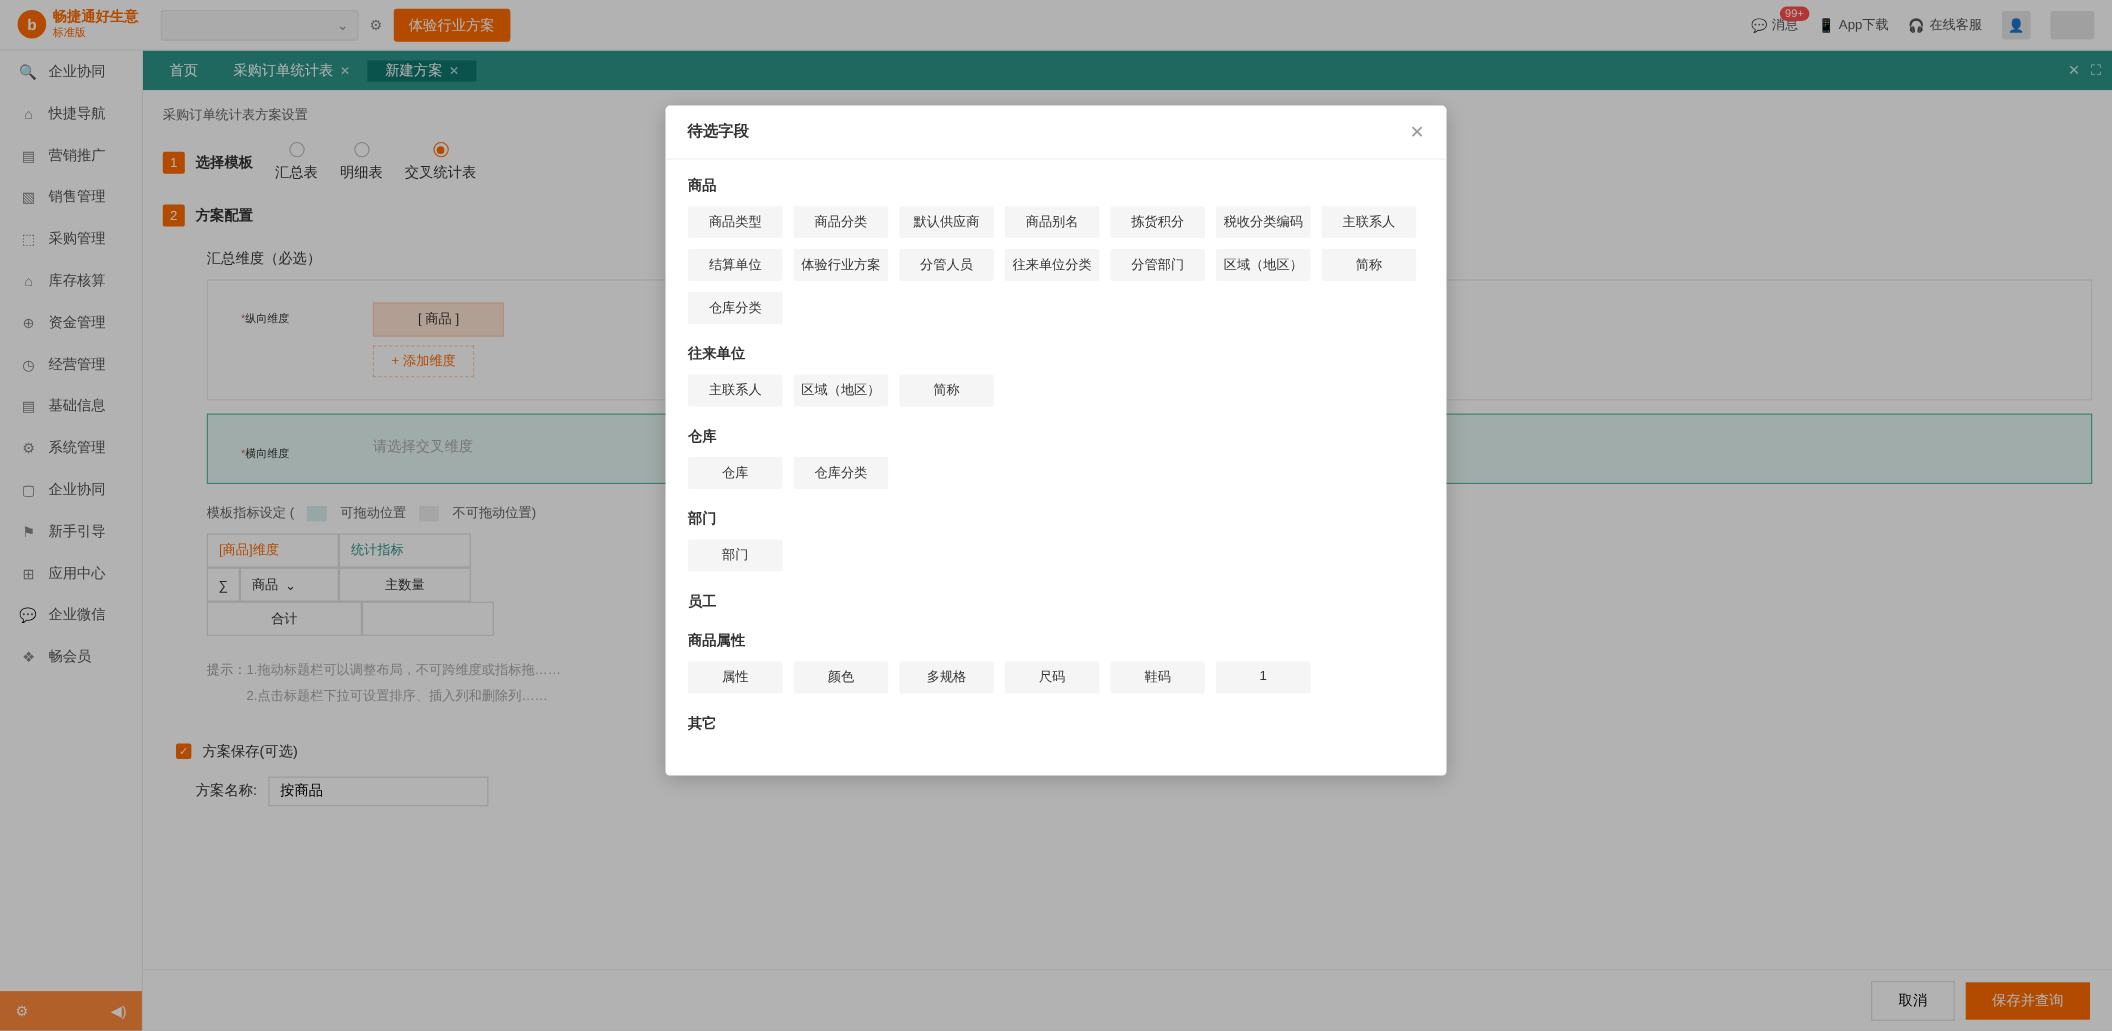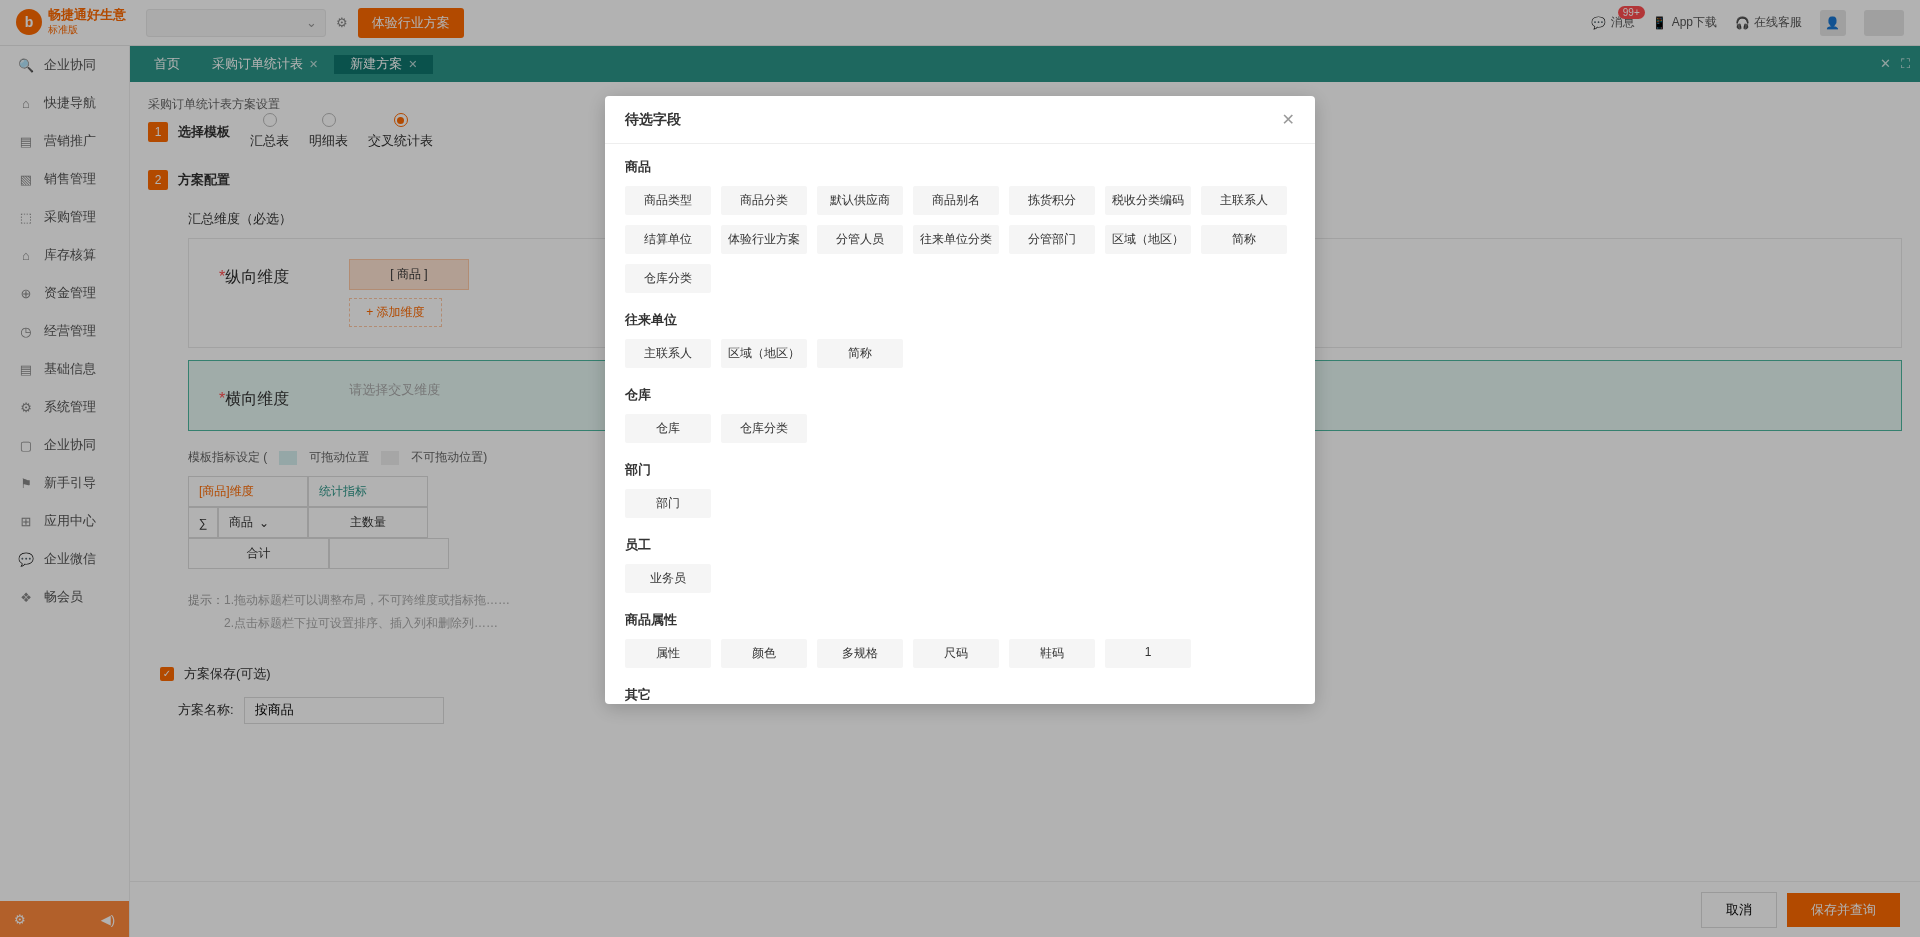--- a/index.html
+++ b/index.html
@@ -34,36 +34,36 @@
 
 
 .main { flex: 1; display: flex; flex-direction: column; overflow: hidden; }
 .tab-bar { height: 36px; background: #2c9688; display: flex; align-items: center; padding-left: 8px; color: #fff; position: relative; }
 .tab { padding: 0 16px; height: 19px; display: flex; align-items: center; gap: 6px; font-size: 13px; cursor: pointer; }
 .tab.active { background: #0f766e; }
 .tab .x { font-size: 11px; color: rgba(255,255,255,0.7); }
 .tab-bar-right { margin-left: auto; display: flex; gap: 10px; padding-right: 10px; color: rgba(255,255,255,0.8); }
 
 .content { flex: 1; background: #fff; padding: 14px 18px 0; overflow: auto; position: relative; }
-.crumb { color: #666; font-size: 12px; }
+.crumb { color: #666; font-size: 12px; margin-bottom: 16px; }
 
 .step-row { display: flex; align-items: center; gap: 10px; margin-bottom: 20px; }
 .step-num { width: 20px; height: 20px; background: #ff6a00; color: #fff; display: flex; align-items: center; justify-content: center; border-radius: 2px; font-size: 12px; }
 .step-label { font-weight: 600; font-size: 13px; }
 .radio-group { display: flex; gap: 20px; margin-left: 10px; }
 .radio { display: flex; align-items: center; gap: 5px; font-size: 13px; color: #333; flex-direction: column; }
 .radio .circle { width: 14px; height: 14px; border: 1px solid #bbb; border-radius: 50%; display: inline-flex; align-items: center; justify-content: center; }
 .radio.checked .circle { border-color: #ff6a00; }
 .radio.checked .circle::after { content: ""; width: 7px; height: 7px; background: #ff6a00; border-radius: 50%; }
 
 .cfg-block { margin-left: 40px; }
 .cfg-title { font-size: 13px; color: #333; margin-bottom: 10px; }
 .dim-row { border: 1px solid #e8e8e8; padding: 20px 30px; margin-bottom: 12px; display: flex; align-items: flex-start; gap: 60px; position: relative; }
 .dim-row.hl { background: #e6f7f3; border-color: #4cb8a0; }
-.dim-label { font-size: 16px; color: #333; min-width: 60px; padding-top: 8px; }
+.dim-label { font-size: 10px; color: #333; min-width: 60px; padding-top: 8px; }
 .dim-label .star { color: #ff4d4f; }
 .dim-content { flex: 1; }
 .dim-pill { display: inline-block; padding: 6px 40px; border: 1px solid #e0e0e0; background: #fff; font-size: 12px; margin-bottom: 8px; }
 .dim-pill.orange { background: #ffe4d3; border-color: #ffc9a5; }
 .add-dim { color: #ff6a00; font-size: 12px; border: 1px dashed #ffc9a5; padding: 5px 16px; display: inline-block; cursor: pointer; }
 .dim-placeholder { color: #aaa; font-size: 13px; }
 
 .legend-row { display: flex; align-items: center; gap: 12px; font-size: 12px; color: #666; margin: 18px 0 10px; }
 .legend-box { width: 18px; height: 14px; display: inline-block; }
 .legend-box.blue { background: #d6eff0; }
@@ -367,23 +367,20 @@
         </div>
       </div>
       <div class="field-group">
         <div class="field-group-title">部门</div>
         <div class="chip-row">
           <div class="chip">部门</div>
         </div>
       </div>
       <div class="field-group">
         <div class="field-group-title">员工</div>
-        <div class="chip-row">
-          <div class="chip">业务员</div>
-        </div>
       </div>
       <div class="field-group">
         <div class="field-group-title">商品属性</div>
         <div class="chip-row">
           <div class="chip">属性</div>
           <div class="chip">颜色</div>
           <div class="chip">多规格</div>
           <div class="chip">尺码</div>
           <div class="chip">鞋码</div>
           <div class="chip">1</div>

